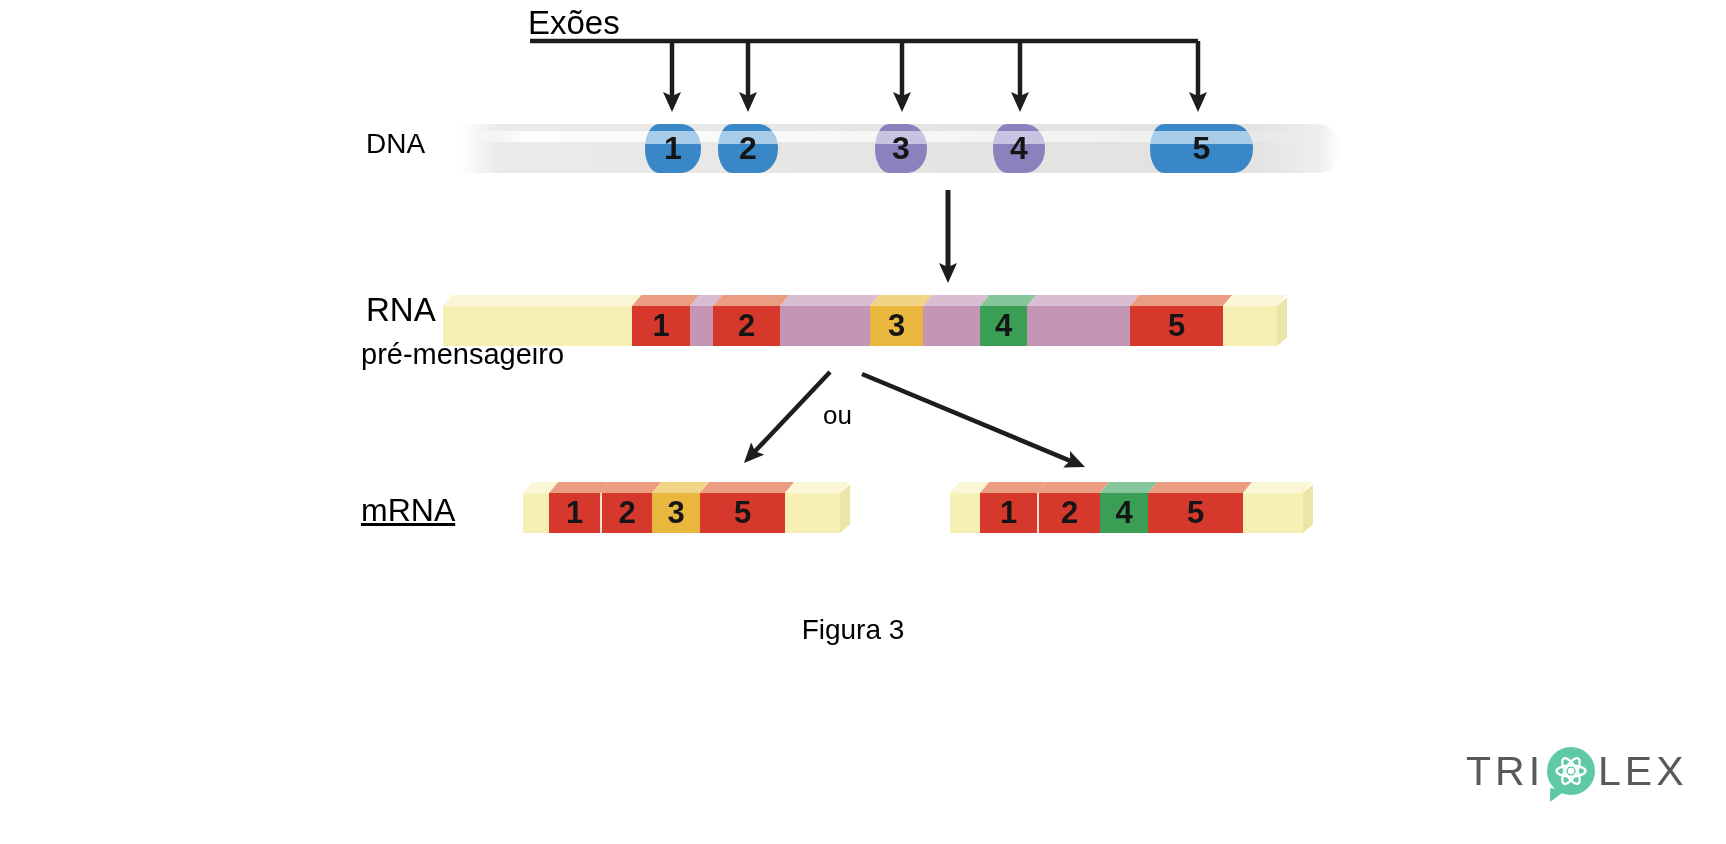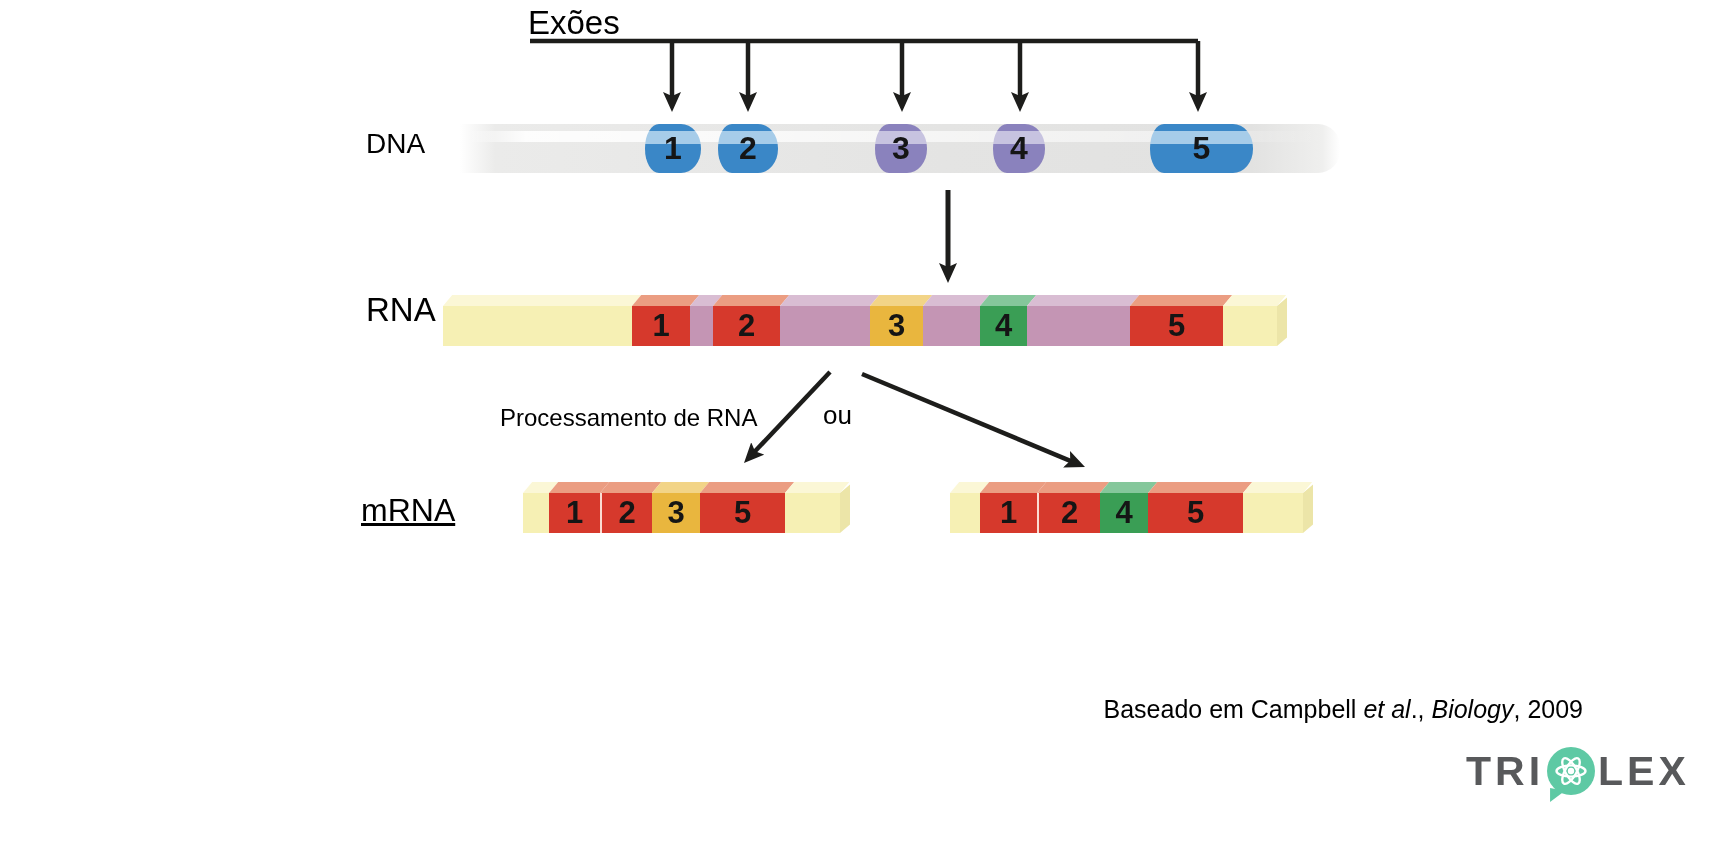--- a/index.html
+++ b/index.html
@@ -36,21 +36,21 @@
   .strip3d .bevel{position:absolute;left:0;top:0;height:11px;width:100%;display:flex;
     transform:skewX(-40deg);transform-origin:0 100%;}
   .strip3d .front{position:absolute;left:0;top:11px;height:40px;width:100%;display:flex;}
   .strip3d .seg{height:100%;display:flex;align-items:center;justify-content:center;
     font-size:31px;font-weight:bold;color:#151515;box-sizing:border-box;flex:0 0 auto;}
   .strip3d .endcap{position:absolute;left:100%;top:11px;width:10px;height:40px;
     transform:skewY(-40deg);transform-origin:0 0;background:#ece5a8;}
 
   
   #logo{left:1466px;top:747px;display:flex;align-items:center;gap:3px;
-    font-size:41px;font-weight:bold;letter-spacing:4px;color:#58595b;}
+    font-size:41px;font-weight:normal;letter-spacing:4px;color:#58595b;}
   #logo .bubble{position:relative;width:48px;height:48px;border-radius:50%;background:#5ec9a4;flex:0 0 auto;}
   #logo .bubble::after{content:"";position:absolute;left:3px;bottom:-7px;width:15px;height:14px;background:#5ec9a4;
     clip-path:polygon(0 100%,0 0,100% 20%);}
   #logo svg{position:absolute;left:0;top:0;}
 </style>
 </head>
 <body>
 
 <div class="canvas">
 
@@ -76,20 +76,21 @@
   <div class="lbl" id="dna-label">DNA</div>
   <div class="abs" id="dna-strip">
       <div class="exon" style="left: 185px; width: 56px; background: linear-gradient(rgb(58, 135, 199) 0px, rgb(58, 135, 199) 15%, rgb(166, 204, 233) 15%, rgb(166, 204, 233) 40%, rgb(58, 135, 199) 40%, rgb(58, 135, 199) 100%);">1</div>
       <div class="exon" style="left: 258px; width: 60px; background: linear-gradient(rgb(58, 135, 199) 0px, rgb(58, 135, 199) 15%, rgb(166, 204, 233) 15%, rgb(166, 204, 233) 40%, rgb(58, 135, 199) 40%, rgb(58, 135, 199) 100%);">2</div>
       <div class="exon" style="left: 415px; width: 52px; background: linear-gradient(rgb(138, 130, 189) 0px, rgb(138, 130, 189) 15%, rgb(199, 195, 224) 15%, rgb(199, 195, 224) 40%, rgb(138, 130, 189) 40%, rgb(138, 130, 189) 100%);">3</div>
       <div class="exon" style="left: 533px; width: 52px; background: linear-gradient(rgb(138, 130, 189) 0px, rgb(138, 130, 189) 15%, rgb(199, 195, 224) 15%, rgb(199, 195, 224) 40%, rgb(138, 130, 189) 40%, rgb(138, 130, 189) 100%);">4</div>
       <div class="exon" style="left: 690px; width: 103px; background: linear-gradient(rgb(58, 135, 199) 0px, rgb(58, 135, 199) 15%, rgb(166, 204, 233) 15%, rgb(166, 204, 233) 40%, rgb(58, 135, 199) 40%, rgb(58, 135, 199) 100%);">5</div>
     </div>
 
   <div class="lbl" id="rna-label-1">RNA</div>
+  <div class="lbl" id="rna-label-2">pré-mensageiro</div>
   <div class="strip3d" id="pre-mrna-strip" style="left: 443px; top: 295px; width: 834px;">
     <div class="bevel">
         <div class="seg" style="width: 189px; background: rgb(251, 247, 214);"></div>
         <div class="seg" style="width: 58px; background: rgb(235, 157, 130);"></div>
         <div class="seg" style="width: 23px; background: rgb(217, 189, 211);"></div>
         <div class="seg" style="width: 67px; background: rgb(235, 157, 130);"></div>
         <div class="seg" style="width: 90px; background: rgb(217, 189, 211);"></div>
         <div class="seg" style="width: 53px; background: rgb(242, 212, 135);"></div>
         <div class="seg" style="width: 57px; background: rgb(217, 189, 211);"></div>
         <div class="seg" style="width: 47px; background: rgb(133, 199, 155);"></div>
@@ -106,21 +107,20 @@
         <div class="seg" style="width: 53px; background: rgb(233, 182, 62);">3</div>
         <div class="seg" style="width: 57px; background: rgb(196, 149, 180);"></div>
         <div class="seg" style="width: 47px; background: rgb(58, 158, 85);">4</div>
         <div class="seg" style="width: 103px; background: rgb(196, 149, 180);"></div>
         <div class="seg" style="width: 93px; background: rgb(214, 57, 44);">5</div>
         <div class="seg" style="width: 54px; background: rgb(246, 240, 180);"></div>
       </div>
     <div class="endcap"></div>
   </div>
 
-  <div class="lbl" id="processing-label">Processamento de RNA</div>
   <div class="lbl" id="or-label">ou</div>
 
   <div class="lbl" id="mrna-label">mRNA</div>
   <div class="strip3d" id="mrna-left-strip" style="left: 523px; top: 482px; width: 317px;">
     <div class="bevel">
         <div class="seg" style="width: 26px; background: rgb(251, 247, 214);"></div>
         <div class="seg" style="width: 51px; background: rgb(235, 157, 130);"></div>
         <div class="seg" style="width: 52px; background: rgb(235, 157, 130);"></div>
         <div class="seg" style="width: 48px; background: rgb(242, 212, 135);"></div>
         <div class="seg" style="width: 85px; background: rgb(235, 157, 130);"></div>
@@ -149,22 +149,22 @@
         <div class="seg" style="width: 30px; background: rgb(246, 240, 180);"></div>
         <div class="seg" style="width: 57px; background: rgb(214, 57, 44);">1</div>
         <div class="seg" style="width: 63px; background: rgb(214, 57, 44); border-left: 2px solid rgba(255, 238, 228, 0.9);">2</div>
         <div class="seg" style="width: 48px; background: rgb(58, 158, 85);">4</div>
         <div class="seg" style="width: 95px; background: rgb(214, 57, 44);">5</div>
         <div class="seg" style="width: 60px; background: rgb(246, 240, 180);"></div>
       </div>
     <div class="endcap"></div>
   </div>
 
+  <div class="lbl" id="caption">Figura 3</div>
 
-  <div class="lbl" id="credit"><span>Baseado em Campbell </span><span class="it">et al</span><span>., </span><span class="it">Biology</span><span>, 2009</span></div>
 
   <div class="abs" id="logo">
     <span>TRI</span>
     <span class="bubble">
       <svg width="48" height="48" viewBox="0 0 48 48">
         <g stroke="#ffffff" stroke-width="2.4" fill="none">
           <ellipse cx="24" cy="24" rx="14.5" ry="5.6"></ellipse>
           <ellipse cx="24" cy="24" rx="14.5" ry="5.6" transform="rotate(60 24 24)"></ellipse>
           <ellipse cx="24" cy="24" rx="14.5" ry="5.6" transform="rotate(120 24 24)"></ellipse>
         </g>

